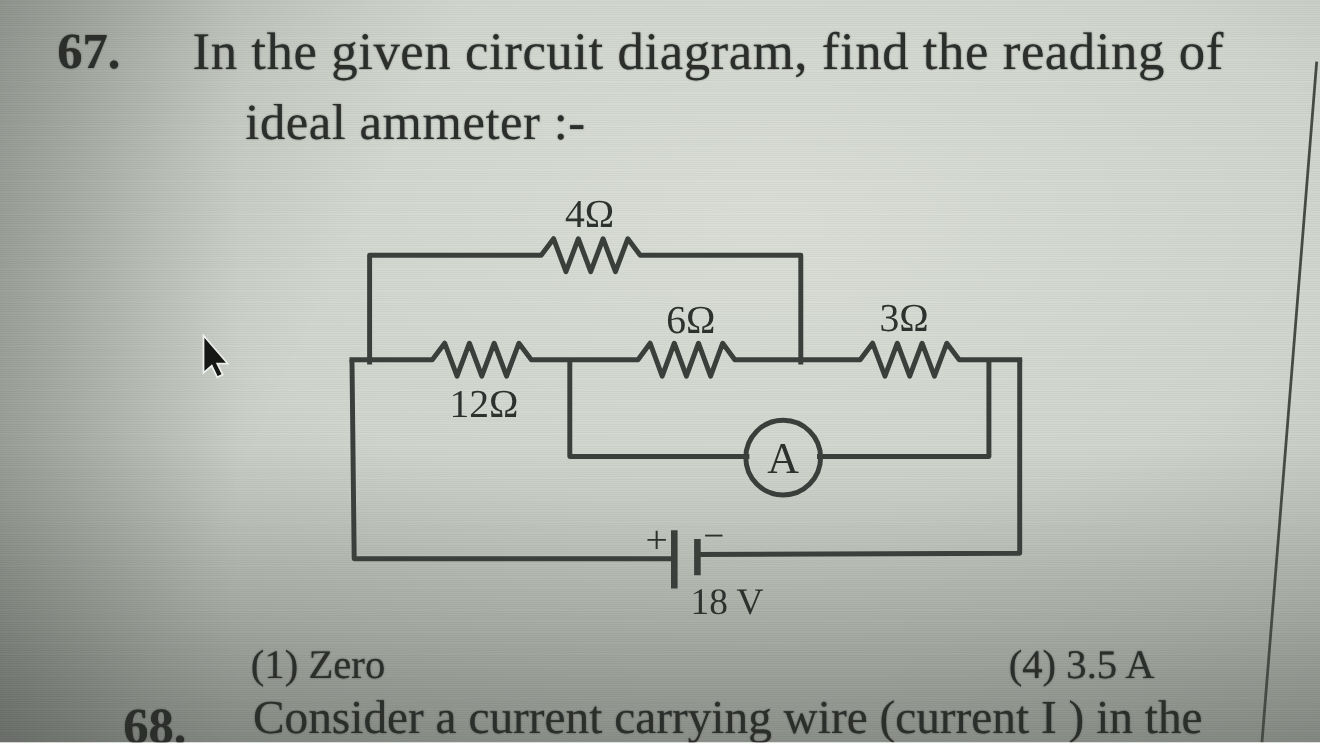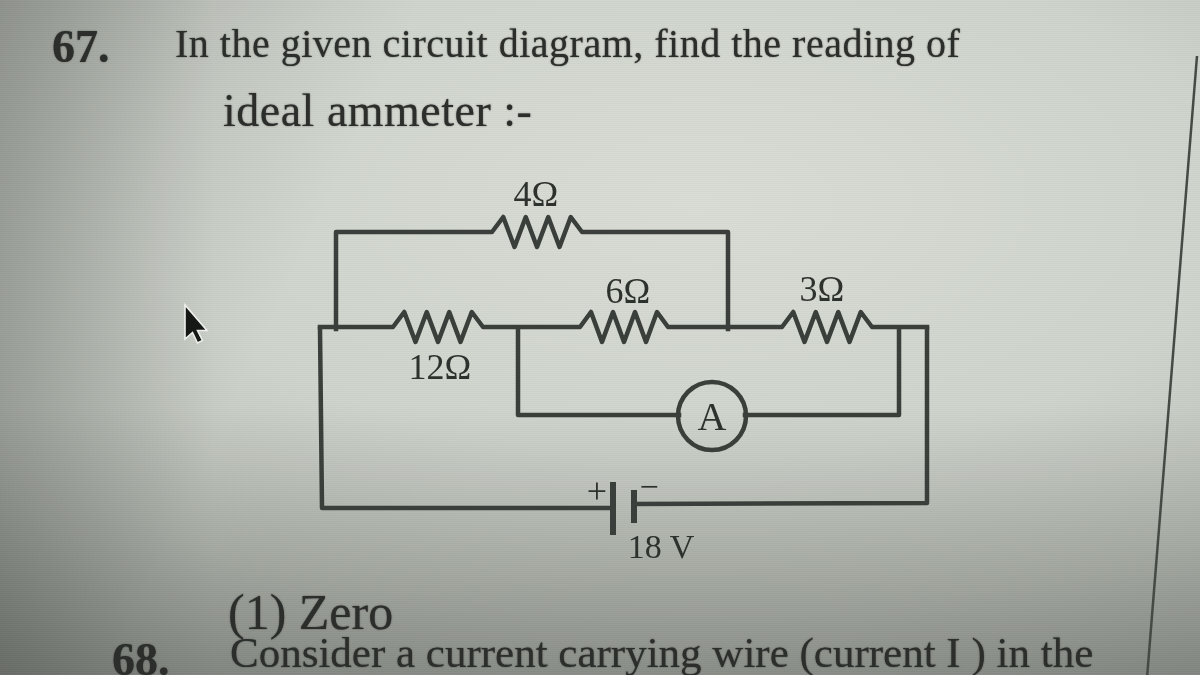--- a/index.html
+++ b/index.html
@@ -17,23 +17,23 @@
       radial-gradient(100% 85% at 58% 30%, #d9ddd5 0%, #cfd4cc 45%, #bcc1b9 72%, #a0a59e 100%);
   }
   .page .txt{
     position:absolute;
     white-space:nowrap;
     text-shadow:0 0 1.5px rgba(45,48,45,0.8);
     text-align:center;
   }
   .qnum{font-weight:bold;}
   #q67-num{left:52px;top:20px;font-size:46px;}
-  #q67-line1{left:175px;top:20px;font-size:40px;letter-spacing:0.5px;}
+  #q67-line1{left:175px;top:20px;font-size:48px;letter-spacing:0.5px;}
   #q67-line2{left:175px;top:84px;font-size:46px;letter-spacing:0.5px;margin-left:48px;}
-  .option{top:583px;font-size:50px;}
+  .option{top:583px;font-size:37px;}
   #option-1{left:228px;}
   #option-2{left:468px;}
   #option-3{left:702px;}
   #option-4{left:917px;}
   #q68-num{left:112px;top:633px;font-size:46px;}
   #q68-text{left:230px;top:628px;font-size:43px;}
   #circuit-svg{position:absolute;left:0;top:0;filter:blur(0.4px);}
   #circuit-svg text{
     font-family:"Liberation Serif", serif;
     fill:#2e322e;
@@ -72,20 +72,21 @@
     <text x="440" y="379" font-size="36" text-anchor="middle">12Ω</text>
     <text x="712" y="430" font-size="40" text-anchor="middle">A</text>
     <text x="597" y="503" font-size="36" text-anchor="middle">+</text>
     <text x="649" y="498" font-size="34" text-anchor="middle">−</text>
     <text x="661" y="558" font-size="34" text-anchor="middle">18 V</text>
 
     <line x1="1197" y1="56" x2="1147" y2="678" stroke="#454a45" stroke-width="2.5"></line>
   </svg>
 
   <span class="txt option" id="option-1">(1) Zero</span>
+  <span class="txt option" id="option-4">(4) 3.5 A</span>
 
   <span class="txt qnum" id="q68-num">68.</span>
   <span class="txt" id="q68-text">Consider a current carrying wire (current I ) in the</span>
 
   <svg id="cursor-svg" width="1200" height="675" viewBox="0 0 1200 675">
     <polygon points="185,305 185,339 192.5,332.5 197.5,343 202.5,340.5 197.5,330.5 207,330.5" fill="#161816" stroke="#eef0ee" stroke-width="1.6"></polygon>
   </svg>
 
 </div>
 

